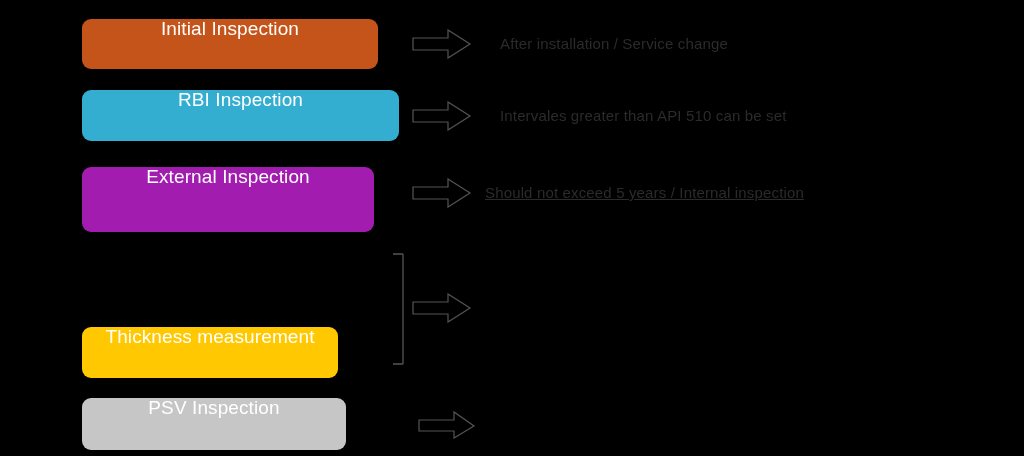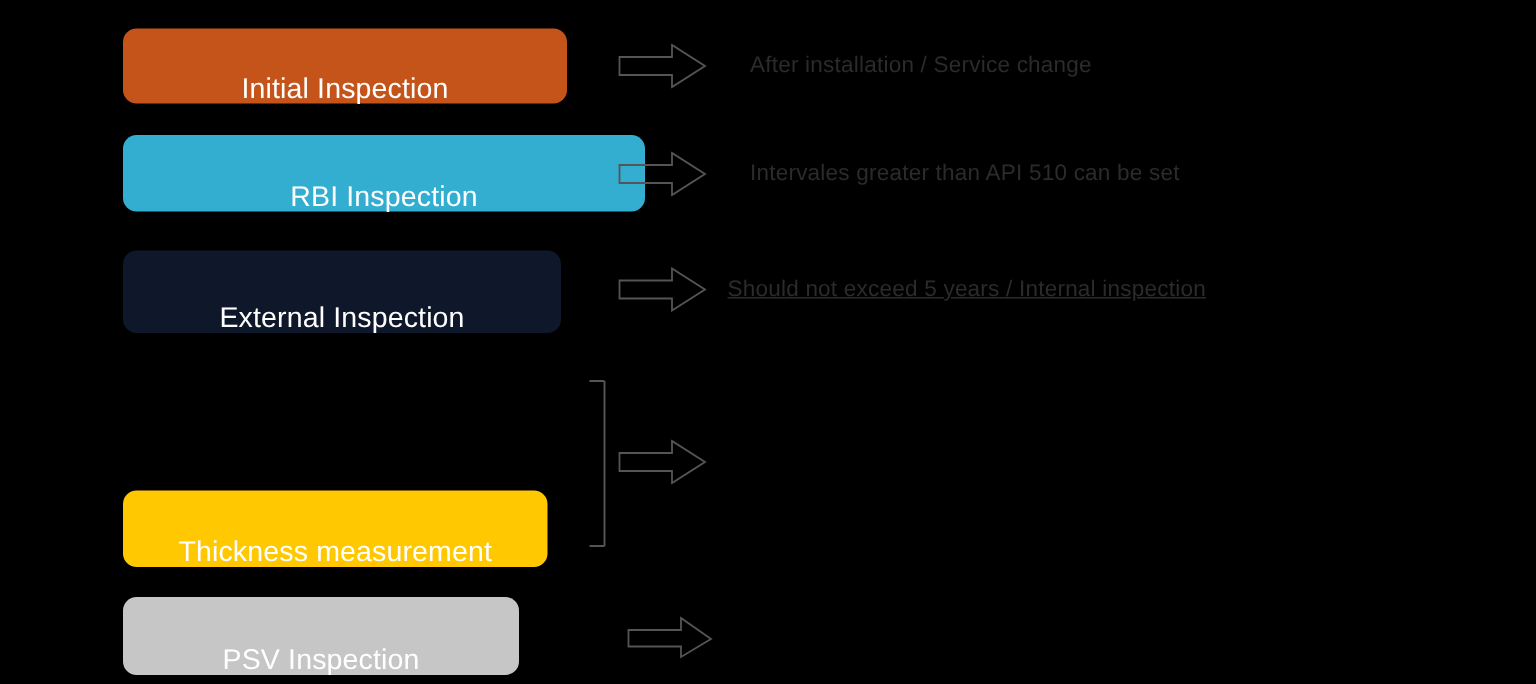--- a/index.html
+++ b/index.html
@@ -13,21 +13,21 @@
     width: 1024px;
     height: 456px;
     background: #000000;
     overflow: hidden;
     font-family: "Liberation Sans", sans-serif;
   }
   .box {
     position: absolute;
     border-radius: 9px;
     display: flex;
-    align-items: flex-end;
+    align-items: flex-start;
     justify-content: center;
     box-sizing: border-box;
     color: #ffffff;
     font-size: 19px;
     font-weight: 400;
     letter-spacing: 0.1px;
     white-space: nowrap;
     line-height: 1;
   }
   .box-label {
@@ -67,42 +67,42 @@
   <div class="box" style="left:82px; top:19px; width:296px; height:50px; background:#C5541B;">
     <span class="box-label">Initial Inspection</span>
   </div>
   <div class="arrow" style="left:412px; top:29px;">
     <svg viewBox="0 0 60 30" xmlns="http://www.w3.org/2000/svg">
       <polygon points="1,9 36,9 36,1 58,15 36,29 36,21 1,21" fill="none" stroke="#555555" stroke-width="1.2"></polygon>
     </svg>
   </div>
   <div class="note" style="left:500px; top:36px;">After installation / Service change</div>
 
-  <div class="box" style="left:82px; top:90px; width:348px; height:51px; background:#33AED0;">
+  <div class="box" style="left:82px; top:90px; width:317px; height:51px; background:#33AED0;">
     <span class="box-label">RBI Inspection</span>
   </div>
   <div class="arrow" style="left:412px; top:101px;">
     <svg viewBox="0 0 60 30" xmlns="http://www.w3.org/2000/svg">
       <polygon points="1,9 36,9 36,1 58,15 36,29 36,21 1,21" fill="none" stroke="#555555" stroke-width="1.2"></polygon>
     </svg>
   </div>
   <div class="note" style="left:500px; top:108px;">Intervales  greater than API 510 can be set</div>
 
-  <div class="box" style="left:82px; top:167px; width:292px; height:55px; background:#0f172a;">
+  <div class="box" style="left:82px; top:167px; width:292px; height:65px; background:#a21caf;">
     <span class="box-label">External Inspection</span>
   </div>
   <div class="arrow" style="left:412px; top:178px;">
     <svg viewBox="0 0 60 30" xmlns="http://www.w3.org/2000/svg">
       <polygon points="1,9 36,9 36,1 58,15 36,29 36,21 1,21" fill="none" stroke="#555555" stroke-width="1.2"></polygon>
     </svg>
   </div>
   <div class="note" style="left:485px; top:185px;text-decoration:underline;">Should not exceed 5 years / Internal inspection</div>
 
 
-  <div class="box" style="left:82px; top:327px; width:283px; height:51px; background:#FFC800;">
+  <div class="box" style="left:82px; top:327px; width:256px; height:51px; background:#FFC800;">
     <span class="box-label">Thickness measurement</span>
   </div>
 
   <div class="bracket" style="left:392px; top:253px;">
     <svg width="14" height="112" viewBox="0 0 14 112" xmlns="http://www.w3.org/2000/svg">
       <path d="M1,1 L11,1 M11,1 L11,111 M1,111 L11,111" fill="none" stroke="#555555" stroke-width="1.3"></path>
     </svg>
   </div>
 
   <div class="arrow" style="left:412px; top:293px;">

